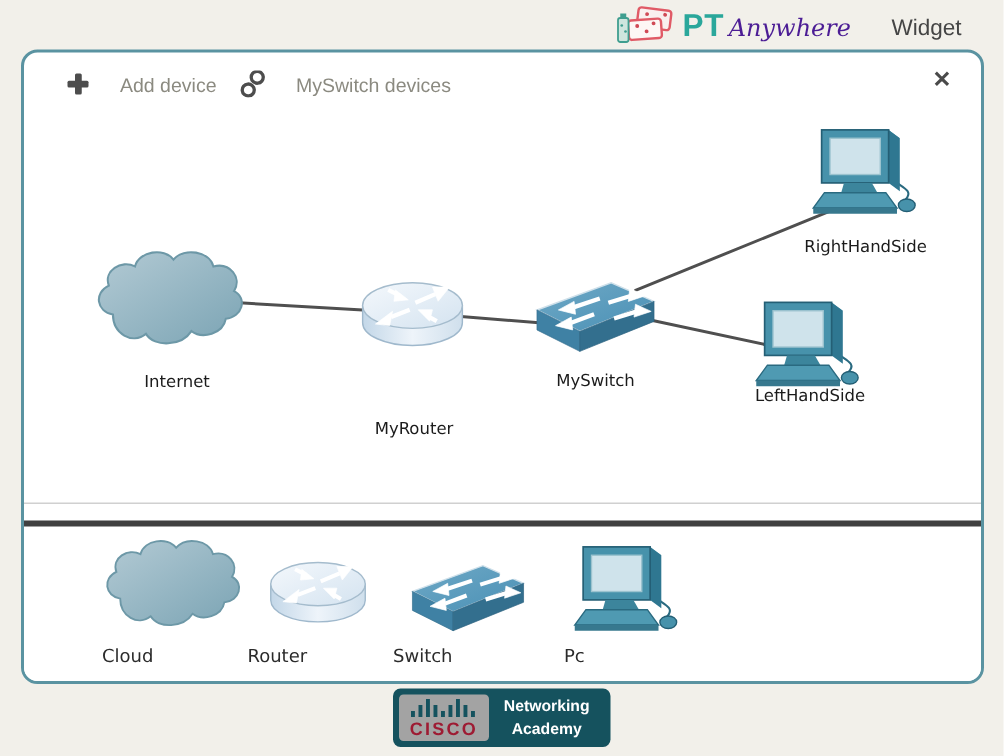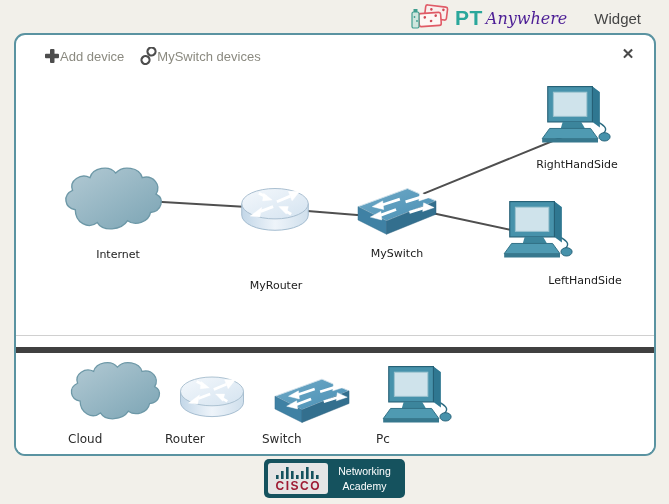--- a/index.html
+++ b/index.html
@@ -25,63 +25,63 @@
     position:absolute; left:14px; top:33px; width:642px; height:423px;
     background:#ffffff;
     border:2px solid #5a93a1;
     border-radius:11px;
     overflow:hidden;
   }
   .toolbar {
     height:42px; display:flex; align-items:center; padding-left:28px; gap:16px;
     color:#8b8a80; font-size:13px;
   }
-  .tool-btn { display:flex; align-items:center; gap:0; cursor:pointer; }
+  .tool-btn { display:flex; align-items:center; gap:20px; cursor:pointer; }
   .close-btn {
     position:absolute; top:9px; right:16px; width:20px; height:20px;
     color:#4a4a4a; font-size:15px; font-weight:bold; text-align:center; line-height:20px;
     cursor:pointer;
   }
 
   .canvas {
     position:relative; height:259px; border-bottom:1px solid #d0d0d0;
   }
   .links { position:absolute; left:0; top:0; width:100%; height:100%; }
   .dev { position:absolute; }
   .dev-label {
     position:absolute; transform:translateX(-50%);
     font-family:"DejaVu Sans", sans-serif; font-size:11px; color:#1b1b1b; white-space:nowrap;
   }
 
   .spacer { height:11px; }
 
   .palette {
-    position:relative; border-top:6px solid #404040; height:107px; background:#ffffff;
+    position:relative; border-top:4px solid #404040; height:107px; background:#ffffff;
   }
   .pal-label {
     position:absolute;
     font-family:"DejaVu Sans", sans-serif; font-size:12px; color:#2b2b2b; white-space:nowrap;
   }
 
   
   .footer-row {
     position:absolute; top:459px; left:0; width:100%;
     display:flex; justify-content:center;
   }
   .cisco-badge {
     display:flex; align-items:stretch; background:#15525e; border-radius:5px; padding:4px;
   }
   .cisco-left {
-    background:#e5e5e5; border-radius:3px; padding:3px 7px 2px 7px;
+    background:#a3a3a3; border-radius:3px; padding:3px 7px 2px 7px;
     display:flex; flex-direction:column; align-items:center; justify-content:center;
   }
   .cisco-word { color:#9e1b33; font-weight:bold; font-size:12px; letter-spacing:1.5px; line-height:1; margin-top:1px; }
   .cisco-right {
     display:flex; flex-direction:column; align-items:center; justify-content:center;
-    padding:0 10px; color:#ffffff; font-size:10.5px; font-weight:normal; line-height:1.35;
+    padding:0 10px; color:#ffffff; font-size:10.5px; font-weight:bold; line-height:1.35;
   }
 </style>
 </head>
 <body>
 
 <svg width="0" height="0" style="position:absolute" aria-hidden="true">
   <defs>
     <linearGradient id="gCloud" x1="0" y1="0" x2="1" y2="1">
       <stop offset="0" stop-color="#b3cad4"></stop>
         <stop offset="1" stop-color="#7ba4b4"></stop>
@@ -227,21 +227,21 @@
     <div class="dev-label" style="left:381px; top:170px;">MySwitch</div>
 
     <svg class="dev" style="left:522px; top:4px;" width="80" height="67">
         <use href="#sym-pc"></use>
       </svg>
     <div class="dev-label" style="left:561px; top:81px;">RightHandSide</div>
 
     <svg class="dev" style="left:484px; top:119px;" width="80" height="67">
         <use href="#sym-pc"></use>
       </svg>
-    <div class="dev-label" style="left:524px; top:197px;margin-left:45px;">LeftHandSide</div>
+    <div class="dev-label" style="left:524px; top:180px;">LeftHandSide</div>
   </div>
 
   <div class="spacer"></div>
 
   <div class="palette">
     <svg class="dev" style="left:45px; top:4px;" width="106" height="72">
         <use href="#sym-cloud"></use>
       </svg>
     <div class="pal-label" style="left:52px; top:79px;">Cloud</div>
 

